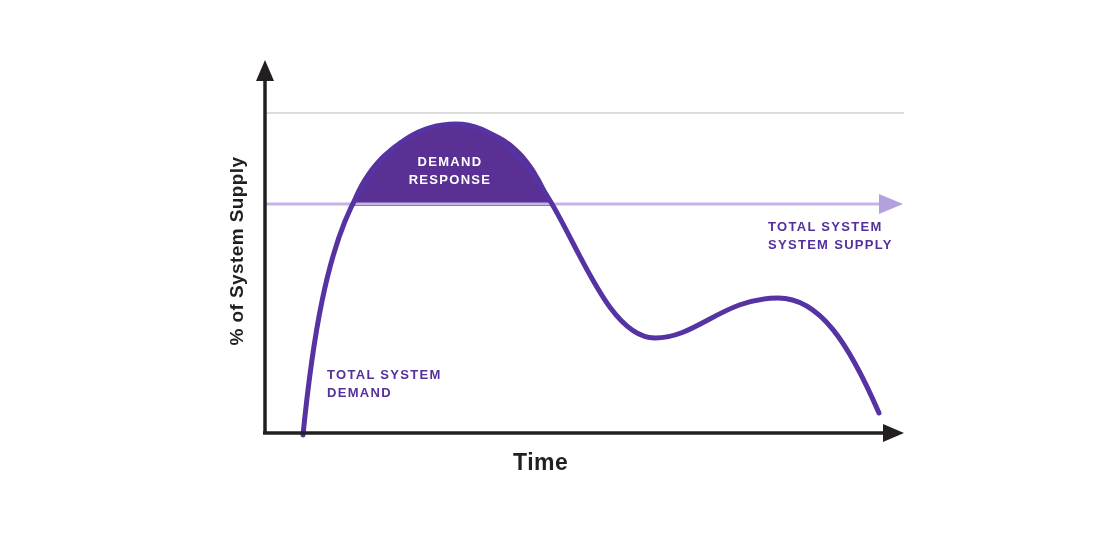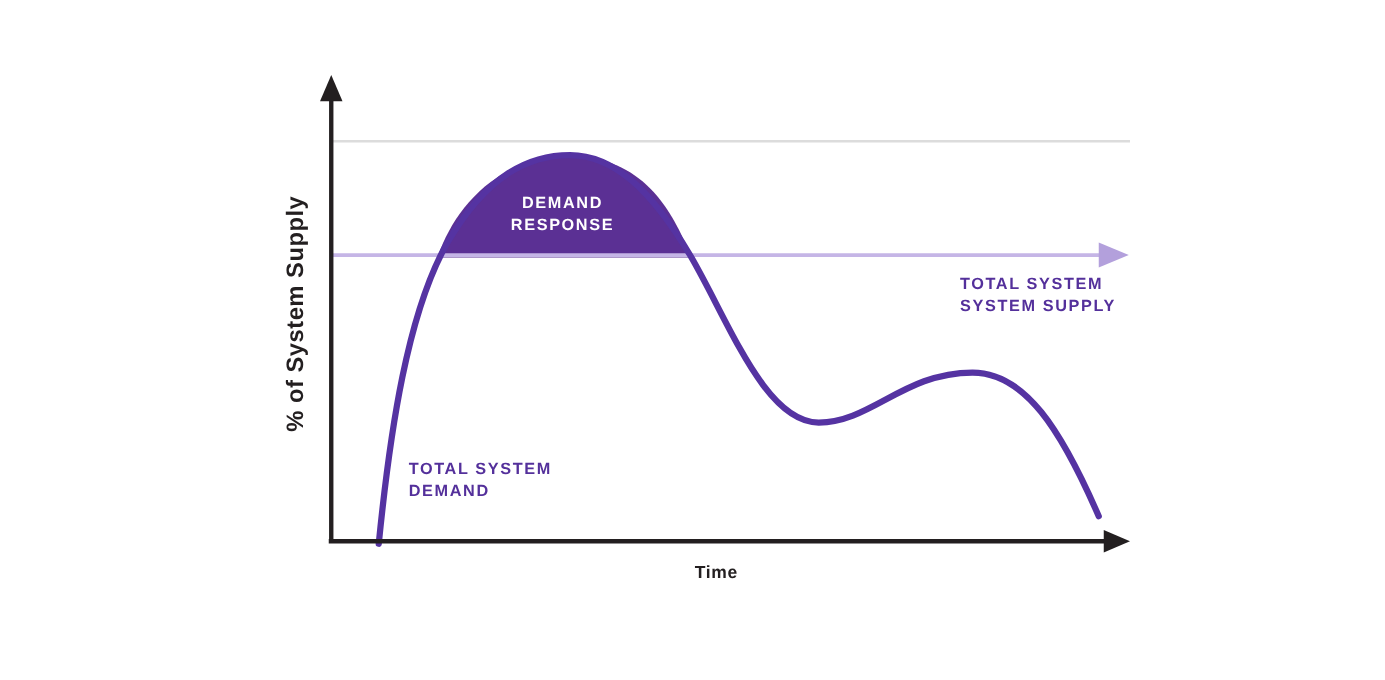--- a/index.html
+++ b/index.html
@@ -32,22 +32,21 @@
   .lbl-supply {
     left: 768px; top: 218px;
     color: var(--label-purple, #54309b);
   }
   .lbl-demand {
     left: 327px; top: 366px;
     color: var(--label-purple, #54309b);
   }
   .lbl-time {
     left: 513px; top: 449px; width: 120px;
-    text-align: center;
-    font-size: 14px;
+    font-size: 23px;
     letter-spacing: 0.5px;
     color: var(--axis, #231f20);
   }
   .lbl-yaxis {
     left: 237px; top: 251px;
     transform: translate(-50%, -50%) rotate(-90deg);
     white-space: nowrap;
     font-size: 19px;
     letter-spacing: 0.4px;
     color: var(--axis, #231f20);

